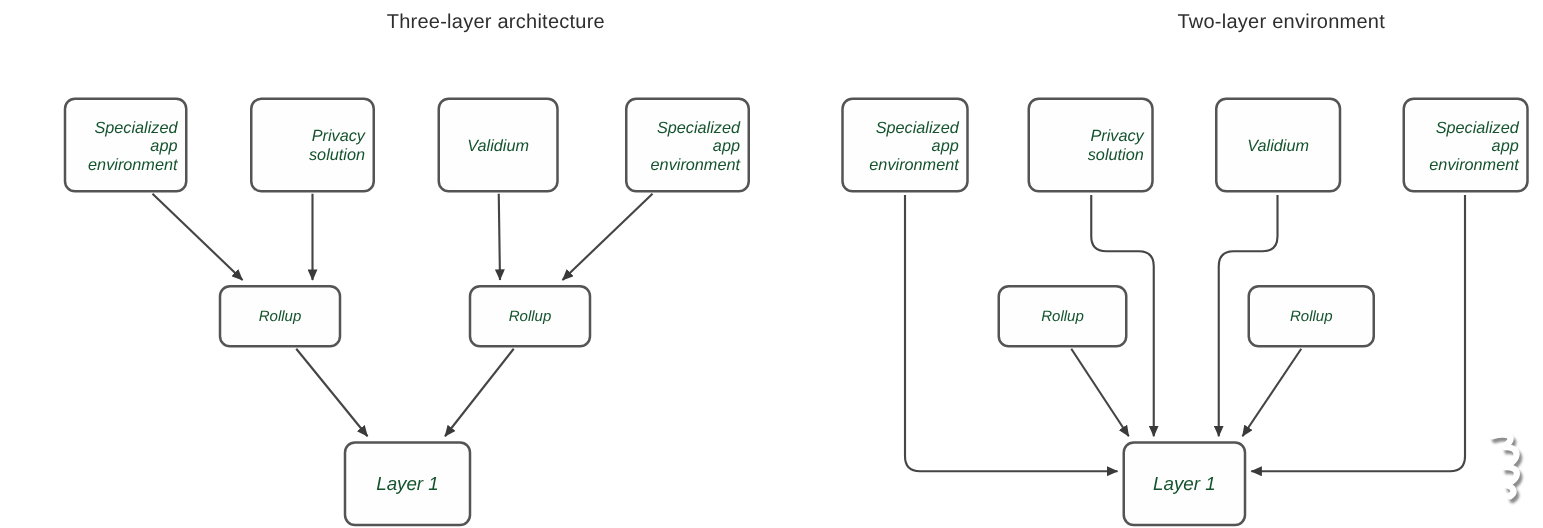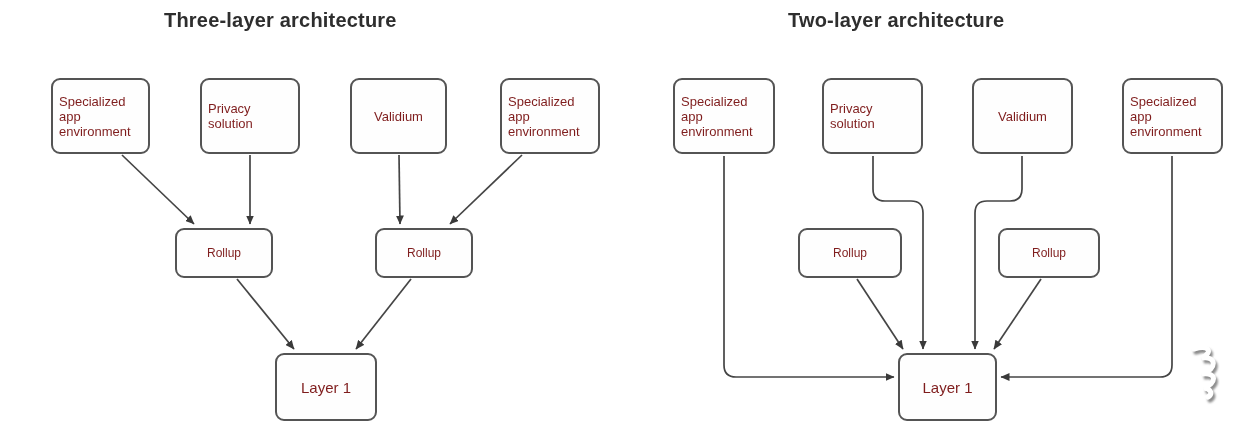--- a/index.html
+++ b/index.html
@@ -1,28 +1,29 @@
 <!DOCTYPE html>
 <html><head>
 <meta charset="utf-8">
 <style>
   html,body{margin:0;padding:0;background:#fff;}
   #stage{
     position:relative;width:1234px;height:422px;background:#ffffff;
     font-family:"Liberation Sans",sans-serif;overflow:hidden;
   }
   .diagram-title{
-    position:absolute;top:9px;width:320px;text-align:left;
-    font-size:20px;font-weight:700;color:#2e2e2e;letter-spacing:.2px;
+    position:absolute;top:9px;width:320px;text-align:right;
+    font-size:16px;font-weight:400;color:#2e2e2e;letter-spacing:.2px;
   }
   .node{
     position:absolute;box-sizing:border-box;background:#fefefe;
     border:2px solid #545454;border-radius:9px;
-    display:flex;align-items:center;justify-content:center;text-align:left;
-    color:#7f1d1d;
+    display:flex;align-items:center;justify-content:center;text-align:right;
+    color:#14532d;
+    font-style:italic;
   }
   .node .lbl{white-space:pre-line;padding:2px 6px;}
   .top-node{width:100px;height:76px;font-size:13px;line-height:15px;}
   .mid-node{width:98px;height:50px;font-size:12px;}
   .base-node{width:102px;height:68px;font-size:15px;}
   #edges{position:absolute;left:0;top:0;z-index:2;pointer-events:none;}
   .watermark{
     position:absolute;left:858px;top:349px;z-index:5;
     font-size:38px;line-height:42px;font-weight:700;letter-spacing:1px;
     color:#ffffff;white-space:nowrap;
@@ -82,21 +83,21 @@
     <span class="lbl">Rollup</span>
   </div>
   <div class="node mid-node" style="left:375px;top:228px;">
     <span class="lbl">Rollup</span>
   </div>
 
   <div class="node base-node" style="left:275px;top:353px;">
     <span class="lbl">Layer 1</span>
   </div>
 
-  <div class="diagram-title" style="left:788px;">Two-layer architecture</div>
+  <div class="diagram-title" style="left:788px;">Two-layer environment</div>
 
   <div class="node top-node" style="left:673px;top:78px;width:102px;">
     <span class="lbl">Specialized app environment</span>
   </div>
   <div class="node top-node" style="left:822px;top:78px;width:101px;">
     <span class="lbl">Privacy solution</span>
   </div>
   <div class="node top-node" style="left:972px;top:78px;width:101px;">
     <span class="lbl">Validium</span>
   </div>

